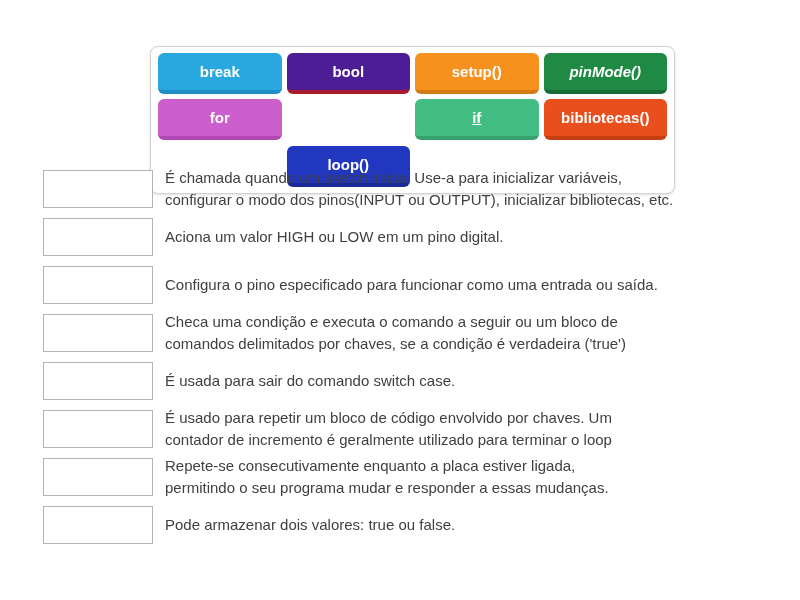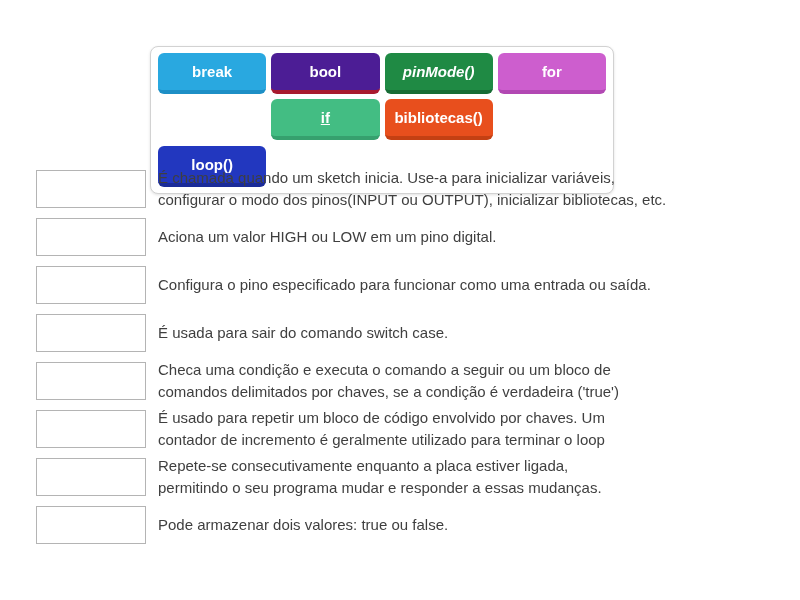--- a/index.html
+++ b/index.html
@@ -6,21 +6,21 @@
   body {
     width: 800px; height: 600px;
     background: #ffffff;
     font-family: "Liberation Sans", sans-serif;
     position: relative;
     overflow: hidden;
   }
   .tile-panel {
     position: absolute;
     left: 150px; top: 46px;
-    width: 464px;
+    width: 525px;
     box-sizing: border-box;
     background: #ffffff;
     border: 1px solid #d2d2d2;
     border-radius: 8px;
     padding: 6px 7px;
     display: grid;
     grid-template-columns: repeat(4, 1fr);
     gap: 5px;
     box-shadow: 0 1px 3px rgba(0,0,0,0.12);
   }
@@ -41,20 +41,21 @@
   }
   .rows {
     position: absolute;
     left: 36px; top: 165px;
     width: 740px;
   }
   .match-row {
     display: flex;
     align-items: center;
     height: 48px;
+    margin-left: 7px;
   }
   .answer-box {
     width: 110px;
     height: 38px;
     box-sizing: border-box;
     border: 1px solid #b4b4b4;
     background: #ffffff;
     flex: none;
   }
   .clue {
@@ -65,20 +66,21 @@
     white-space: pre-line;
     width: 640px;
   }
 </style>
 </head>
 <body>
 
 <div class="tile-panel">
   <div class="tile" style="background-color: rgb(41, 168, 224); border-bottom-color: rgb(29, 143, 198);">break</div>
   <div class="tile" style="background-color: #4c1d95; border-bottom-color: rgb(168, 26, 46);">bool</div>
+  <div class="tile" style="background-color: rgb(246, 145, 30); border-bottom-color: rgb(212, 122, 18);">setup()</div>
   <div class="tile" style="background-color: rgb(31, 138, 68); border-bottom-color: rgb(23, 108, 53); font-style: italic;">pinMode()</div>
   <div class="tile" style="background-color: rgb(205, 94, 206); border-bottom-color: rgb(178, 72, 179);">for</div>
   <div class="tile" style="background-color: rgb(34, 55, 191); border-bottom-color: rgb(26, 43, 153); margin-top: 47px;">loop()</div>
   <div class="tile" style="background-color: rgb(67, 189, 131); border-bottom-color: rgb(54, 160, 110); text-decoration: underline;">if</div>
   <div class="tile" style="background-color: rgb(232, 79, 29); border-bottom-color: rgb(196, 64, 19);">bibliotecas()</div>
 </div>
 
 <div class="rows">
   <div class="match-row">
     <div class="answer-box"></div>
@@ -88,26 +90,26 @@
   <div class="match-row">
     <div class="answer-box"></div>
     <div class="clue">Aciona um valor HIGH ou LOW em um pino digital.</div>
   </div>
   <div class="match-row">
     <div class="answer-box"></div>
     <div class="clue">Configura o pino especificado para funcionar como uma entrada ou saída.</div>
   </div>
   <div class="match-row">
     <div class="answer-box"></div>
-    <div class="clue">É usada para sair do comando switch case.</div>
+    <div class="clue">Checa uma condição e executa o comando a seguir ou um bloco de
+comandos delimitados por chaves, se a condição é verdadeira ('true')</div>
   </div>
   <div class="match-row">
     <div class="answer-box"></div>
-    <div class="clue">Checa uma condição e executa o comando a seguir ou um bloco de
-comandos delimitados por chaves, se a condição é verdadeira ('true')</div>
+    <div class="clue">É usada para sair do comando switch case.</div>
   </div>
   <div class="match-row">
     <div class="answer-box"></div>
     <div class="clue">É usado para repetir um bloco de código envolvido por chaves. Um
 contador de incremento é geralmente utilizado para terminar o loop</div>
   </div>
   <div class="match-row">
     <div class="answer-box"></div>
     <div class="clue">Repete-se consecutivamente enquanto a placa estiver ligada,
 permitindo o seu programa mudar e responder a essas mudanças.</div>

